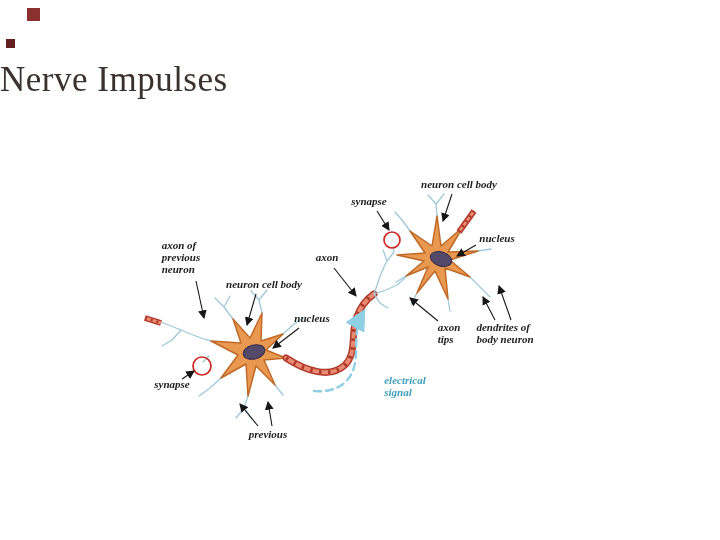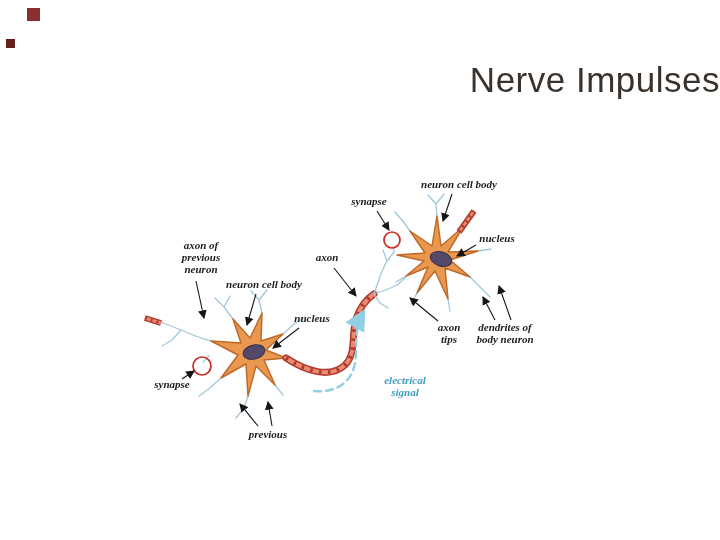--- a/index.html
+++ b/index.html
@@ -1,23 +1,23 @@
 <!DOCTYPE html>
 <html><head>
 <meta charset="utf-8">
 <style>
   html,body{margin:0;padding:0;background:#fff;}
   .slide{position:relative;width:720px;height:540px;background:#fff;overflow:hidden;
          font-family:"Liberation Sans",sans-serif;}
-  .slide-title{position:absolute;left:0;right:0;top:60px;text-align:right;
-         font-family:Liberation Sans, sans-serif;font-size:35px;font-weight:400;
+  .slide-title{position:absolute;left:0;right:0;top:60px;text-align:left;
+         font-family:Liberation Serif, serif;font-size:35px;font-weight:400;
          letter-spacing:.5px;color:#3a322c;}
   .lbl{position:absolute;transform:translateX(-50%);
        font:italic 700 11px/1.08 "Liberation Serif",serif;
-       color:#1c1c1c;text-align:center;white-space:pre-line;}
+       color:#1c1c1c;text-align:left;white-space:pre-line;}
   .lbl.sig{color:#3e9dbf;margin-left:47px;}
   svg{position:absolute;left:0;top:0;}
   .blue{fill:none;stroke:#9fc9da;stroke-width:1.3;stroke-linecap:round;}
   .arrow{stroke:#161616;stroke-width:1.1;}
   .red-outer{stroke:#b03a2a;stroke-width:7;fill:none;stroke-linecap:round;}
   .red-inner{stroke:#e98a72;stroke-width:4;fill:none;stroke-linecap:round;}
   .red-dash{stroke:#b03a2a;stroke-width:4;fill:none;stroke-dasharray:2.5 6.5;}
   .stub-outer{stroke:#b03a2a;stroke-width:6;fill:none;stroke-linecap:butt;}
   .stub-inner{stroke:#e98a72;stroke-width:3;fill:none;stroke-linecap:butt;}
   .stub-dash{stroke:#b03a2a;stroke-width:3;fill:none;stroke-dasharray:2 4;}
@@ -93,21 +93,21 @@
       <line class="arrow" marker-end="url(#mA)" x1="452" y1="194" x2="443" y2="221"></line>
       <line class="arrow" marker-end="url(#mA)" x1="476" y1="245" x2="457" y2="256"></line>
       <line class="arrow" marker-end="url(#mA)" x1="438" y1="321" x2="410" y2="298"></line>
       <line class="arrow" marker-end="url(#mA)" x1="495" y1="320" x2="483" y2="297"></line>
       <line class="arrow" marker-end="url(#mA)" x1="511" y1="320" x2="499" y2="286"></line>
     </g>
   </svg>
 
   <div class="slide-title">Nerve Impulses</div>
 
-  <div class="lbl" style="left:201px;top:240px">axon of
+  <div class="lbl" style="left:181px;top:240px">axon of
 previous
 neuron</div>
   <div class="lbl" style="left:264px;top:279px">neuron cell body</div>
   <div class="lbl" style="left:312px;top:313px">nucleus</div>
   <div class="lbl" style="left:172px;top:379px">synapse</div>
   <div class="lbl" style="left:268px;top:429px">previous</div>
   <div class="lbl sig" style="left:358px;top:375px">electrical
 signal</div>
   <div class="lbl" style="left:327px;top:252px">axon</div>
   <div class="lbl" style="left:369px;top:196px">synapse</div>

